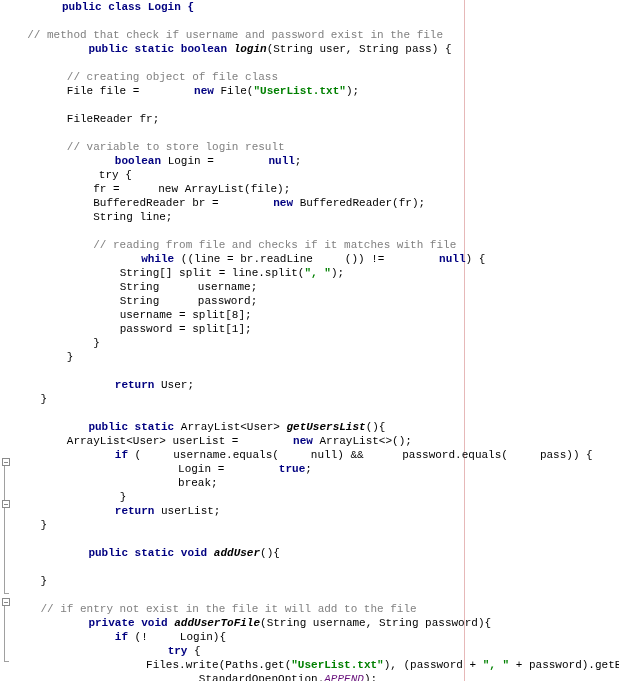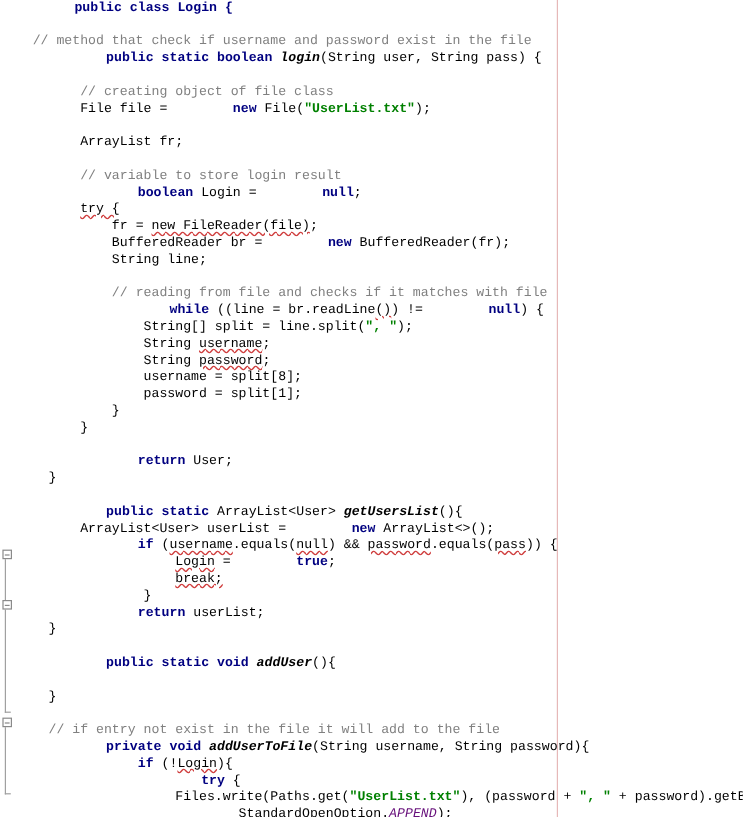--- a/index.html
+++ b/index.html
@@ -36,21 +36,21 @@
     left: 464px;
     top: 0;
     width: 0;
     height: 681px;
     border-left: 1px solid #e6b8b8;
   }
   .kw   { color: #000080; font-weight: bold; padding-left: 48px; }   
   .str  { color: #008000; font-weight: bold; }   
   .cmt  { color: #808080; }                      
   .mname{ color: #000000; font-weight: bold; font-style: italic; }
-  .errul{ text-decoration: underline; text-decoration-color: #d04040; text-decoration-style: wavy; }
+  .errul{ text-decoration-color: #d04040; text-decoration-style: wavy; margin-left: 32px; }
   .enum { color: #660e7a; font-style: italic; }  
   .bracket {
     position: absolute;
     border-left: 1px solid #a0a0a0;
     border-top: 1px solid #a0a0a0;
     border-bottom: 1px solid #a0a0a0;
     width: 4px;
   }
   .minus {
     position: absolute;
@@ -84,26 +84,26 @@
 <div class="rmargin"></div>
 
 <div class="code-area"><span class="kw">public class Login {</span>
 <span></span>
   <span class="cmt">// method that check if username and password exist in the file</span>
     <span class="kw">public static boolean</span> <span class="mname">login</span><span>(String user, String pass) {</span>
 <span></span>
         <span class="cmt">// creating object of file class</span>
         <span>File file = </span><span class="kw">new</span><span> File(</span><span class="str">"UserList.txt"</span><span>);</span>
 <span></span>
-        <span>ArrayList fr;</span>
+        <span>FileReader fr;</span>
 <span></span>
         <span class="cmt">// variable to store login result</span>
         <span class="kw">boolean</span><span> Login = </span><span class="kw">null</span><span>;</span>
         <span class="errul">try {</span>
-            <span>fr = </span><span class="errul">new FileReader(file)</span><span>;</span>
+            <span>fr = </span><span class="errul">new ArrayList(file)</span><span>;</span>
             <span>BufferedReader br = </span><span class="kw">new</span><span> BufferedReader(fr);</span>
             <span>String line;</span>
 <span></span>
             <span class="cmt">// reading from file and checks if it matches with file</span>
             <span class="kw">while</span><span> ((line = br.readLine</span><span class="errul">()</span><span>) != </span><span class="kw">null</span><span>) {</span>
                 <span>String[] split = line.split(</span><span class="str">", "</span><span>);</span>
                 <span>String </span><span class="errul">username</span><span>;</span>
                 <span>String </span><span class="errul">password</span><span>;</span>
                 <span>username = split[8];</span>
                 <span>password = split[1];</span>

